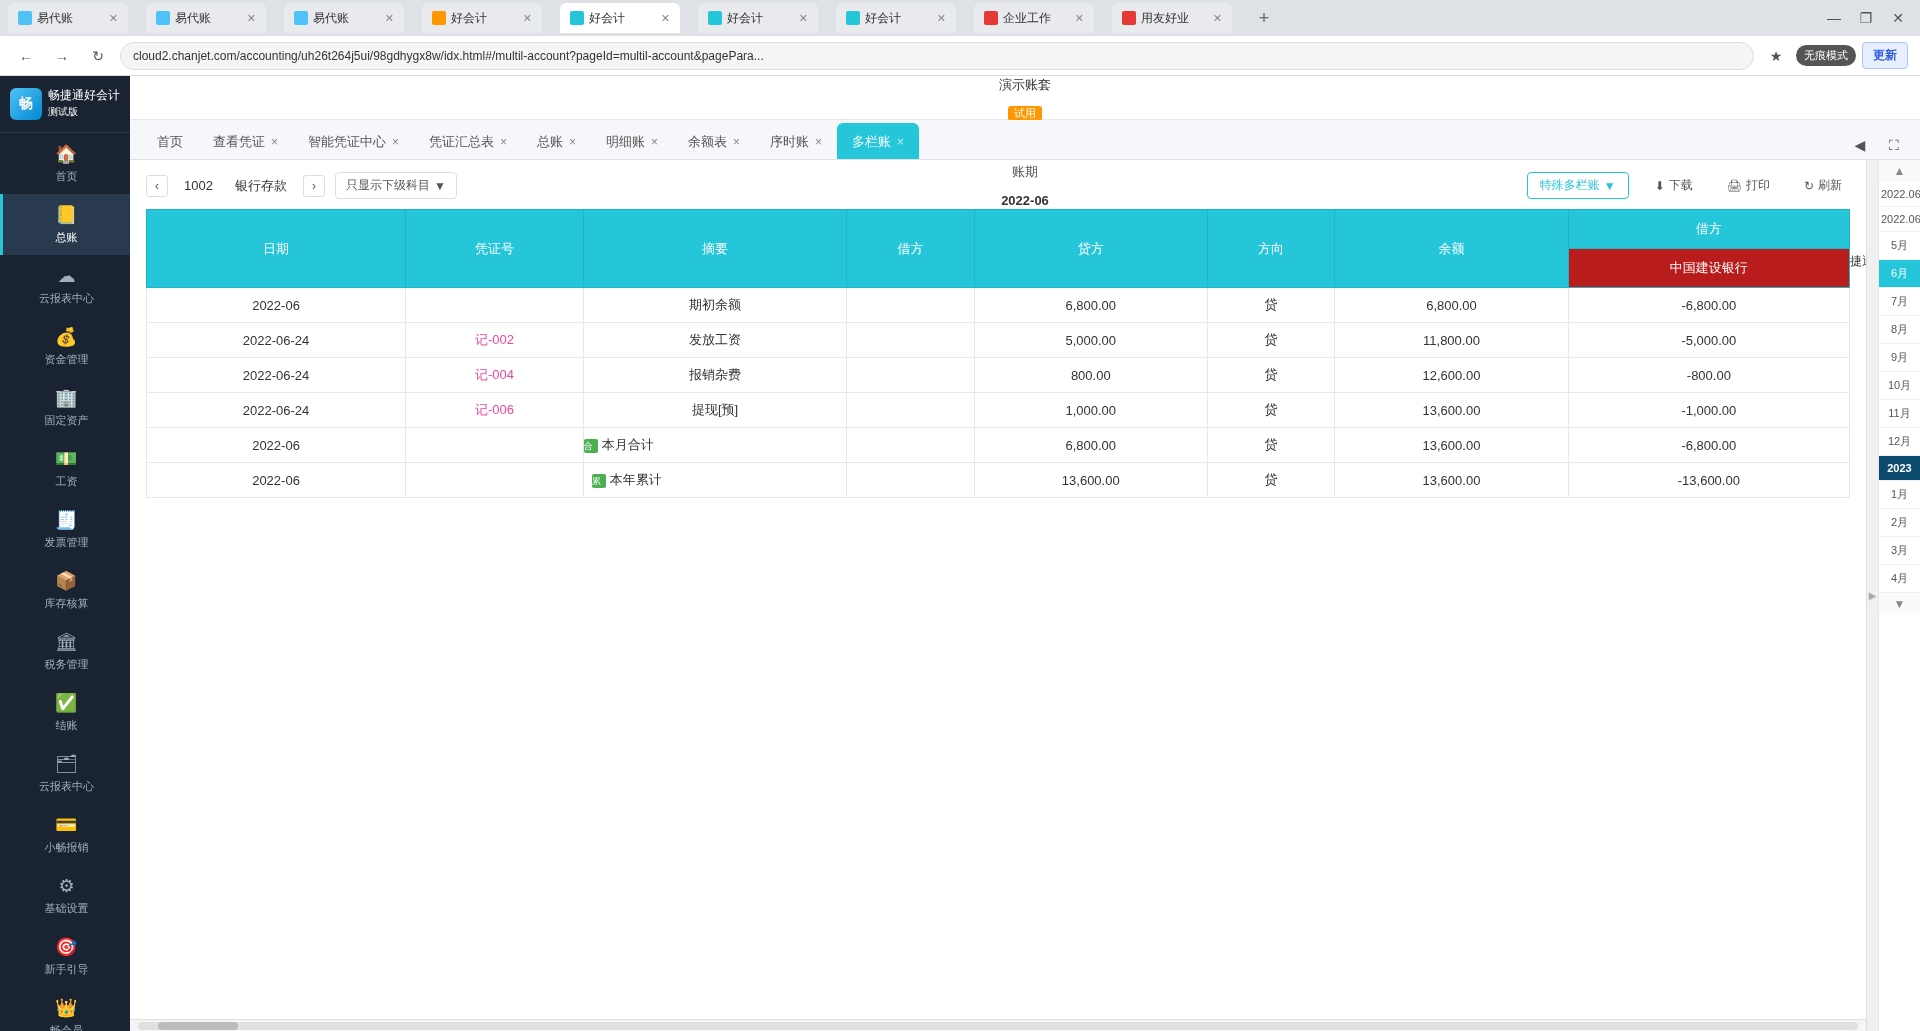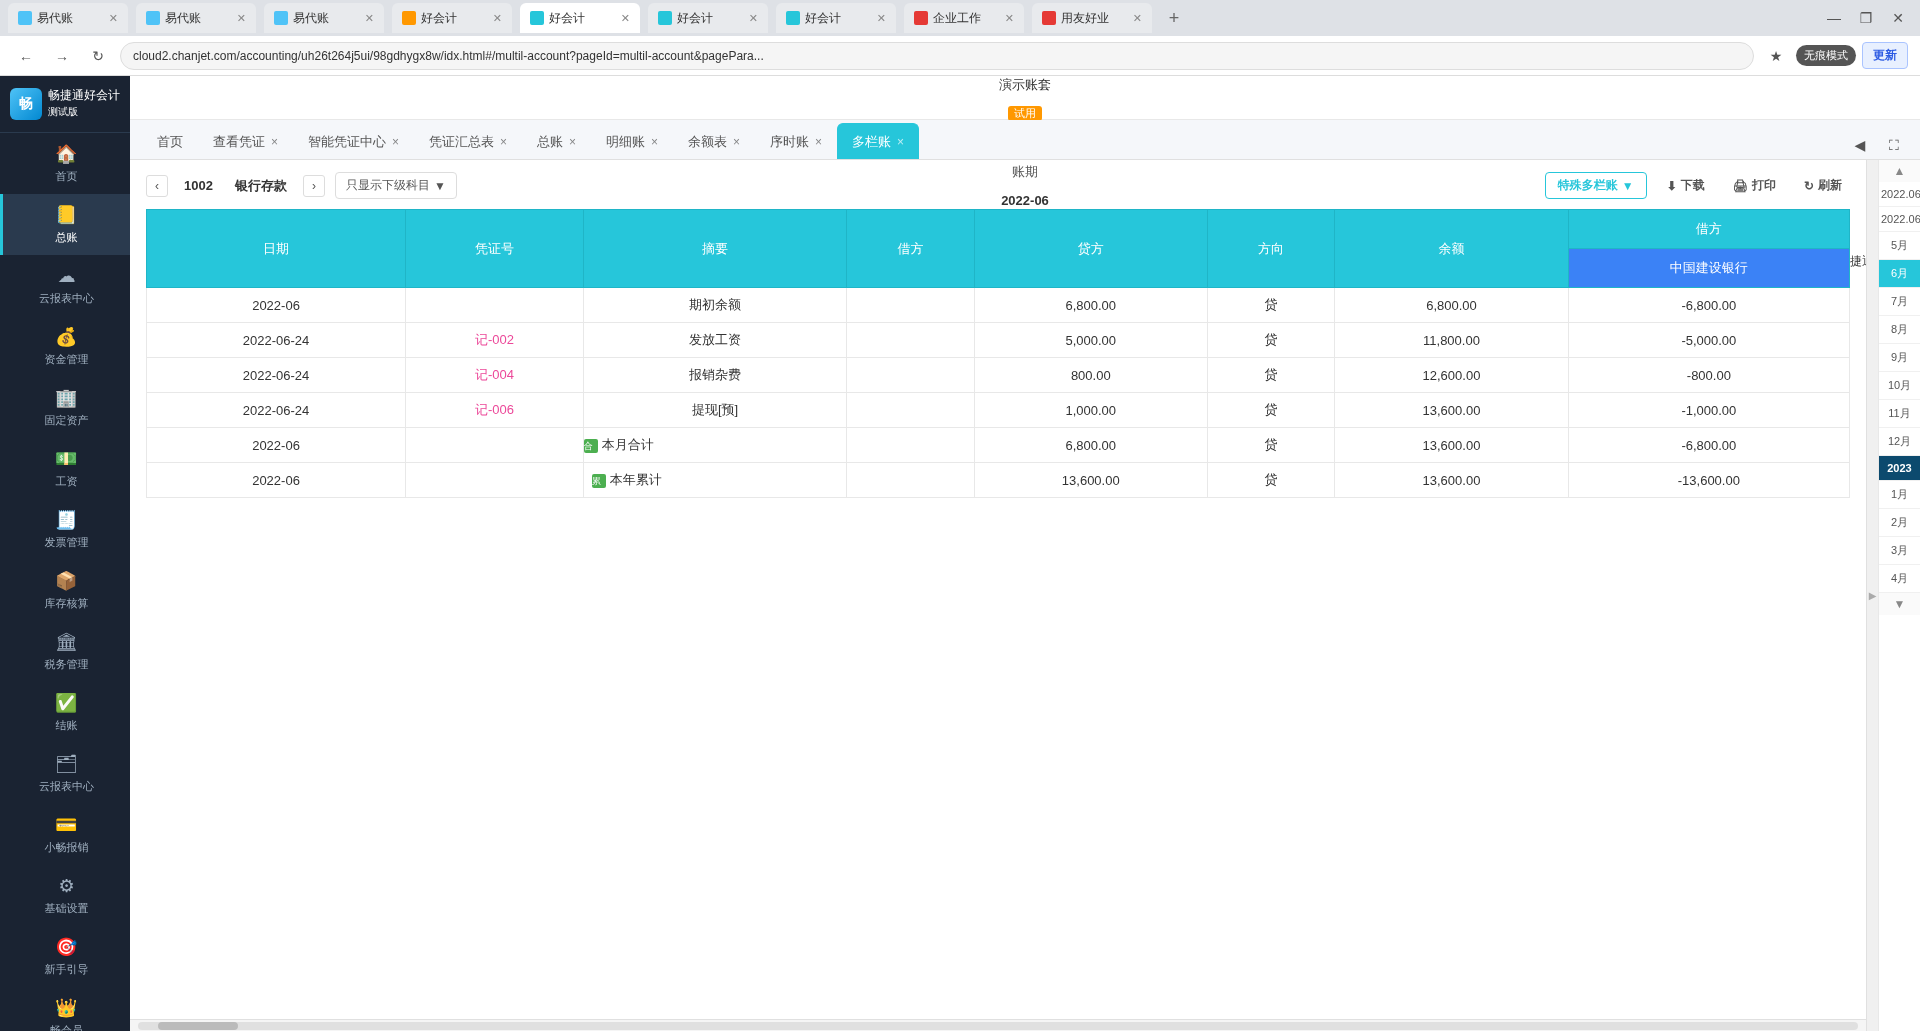--- a/index.html
+++ b/index.html
@@ -1,19 +1,19 @@
 <!DOCTYPE html>
 <html><head>
   <meta charset="utf-8">
   <style>
     * { box-sizing: border-box; margin: 0; padding: 0; }
     body { font-family: 'Microsoft YaHei', Arial, sans-serif; font-size: 13px; background: #f0f2f5; overflow: hidden; }
 
     
-    .browser-chrome { background: #dee1e6; height: 36px; display: flex; align-items: center; padding: 0 8px; gap: 8px; }
+    .browser-chrome { background: #dee1e6; height: 36px; display: flex; align-items: center; padding: 0 8px; gap: 18px; }
     .tab { display: flex; align-items: center; height: 30px; padding: 0 10px; background: #e8eaed; border-radius: 6px 6px 0 0; font-size: 12px; color: #333; gap: 5px; min-width: 120px; max-width: 160px; position: relative; }
     .tab.active { background: #fff; }
     .tab-icon { width: 14px; height: 14px; border-radius: 2px; flex-shrink: 0; }
     .tab-label { flex: 1; overflow: hidden; text-overflow: ellipsis; white-space: nowrap; font-size: 12px; }
     .tab-close { font-size: 11px; color: #888; cursor: pointer; flex-shrink: 0; }
     .tab-add { width: 28px; height: 28px; display: flex; align-items: center; justify-content: center; font-size: 18px; color: #666; cursor: pointer; }
     .browser-controls { display: flex; align-items: center; gap: 4px; margin-left: auto; }
     .browser-btn { width: 28px; height: 28px; display: flex; align-items: center; justify-content: center; font-size: 14px; color: #555; cursor: pointer; }
 
     
@@ -61,31 +61,31 @@
     .tabs-right { margin-left: auto; display: flex; align-items: center; gap: 6px; }
     .tab-action-btn { width: 28px; height: 28px; display: flex; align-items: center; justify-content: center; cursor: pointer; color: #555; font-size: 14px; }
 
     
     .content-area { flex: 1; display: flex; overflow: hidden; }
     .ledger-main { flex: 1; display: flex; flex-direction: column; overflow: hidden; padding: 12px 0 0 0; }
 
     
     .ledger-toolbar { display: flex; align-items: center; padding: 0 16px 10px 16px; gap: 10px; }
     .nav-arrow { width: 22px; height: 22px; display: flex; align-items: center; justify-content: center; border: 1px solid #ddd; border-radius: 3px; cursor: pointer; color: #555; font-size: 12px; }
-    .account-selector { font-size: 13px; color: #333; font-weight: bold; padding: 0 6px; }
+    .account-selector { font-size: 13px; color: #333; font-weight: normal; padding: 0 6px; }
     .filter-btn { display: flex; align-items: center; gap: 4px; border: 1px solid #ddd; padding: 4px 10px; border-radius: 4px; font-size: 12px; color: #555; cursor: pointer; }
-    .toolbar-right { margin-left: auto; display: flex; align-items: center; gap: 12px; font-weight: bold; }
+    .toolbar-right { margin-left: auto; display: flex; align-items: center; gap: 18px; }
     .multi-col-btn { border: 1px solid #26c6da; color: #26c6da; padding: 4px 12px; border-radius: 4px; font-size: 12px; cursor: pointer; display: flex; align-items: center; gap: 4px; }
     .action-btn { display: flex; align-items: center; gap: 4px; font-size: 12px; color: #555; cursor: pointer; padding: 4px 8px; }
 
     
     .ledger-table-wrap { flex: 1; overflow: auto; padding: 0 16px; }
     .ledger-table { width: 100%; border-collapse: collapse; }
     .ledger-table th { background: #26c6da; color: #fff; text-align: center; padding: 10px 8px; font-size: 13px; font-weight: normal; border: 1px solid #1fb5c7; }
-    .ledger-table th.sub-header { background: #3b82f6; }
+    .ledger-table th.sub-header { background: #b91c1c; }
     .ledger-table td { text-align: center; padding: 8px 10px; font-size: 13px; border: 1px solid #e8e8e8; color: #333; }
     .voucher-link { color: #ec4899; cursor: pointer; text-decoration: none; }
     .summary-icon { display: inline-block; width: 14px; height: 14px; background: #4caf50; color: #fff; font-size: 9px; border-radius: 2px; margin-right: 4px; line-height: 14px; }
     .amount-negative { color: #333; }
 
     
     .time-panel { width: 42px; background: #fff; border-left: 1px solid #e8e8e8; display: flex; flex-direction: column; overflow-y: auto; }
     .time-item { width: 100%; text-align: center; padding: 6px 2px; font-size: 11px; color: #555; cursor: pointer; border-bottom: 1px solid #f0f0f0; }
     .time-item.active { background: #26c6da; color: #fff; }
     .time-item.year-badge { background: #0c4a6e; color: #fff; font-weight: bold; }

